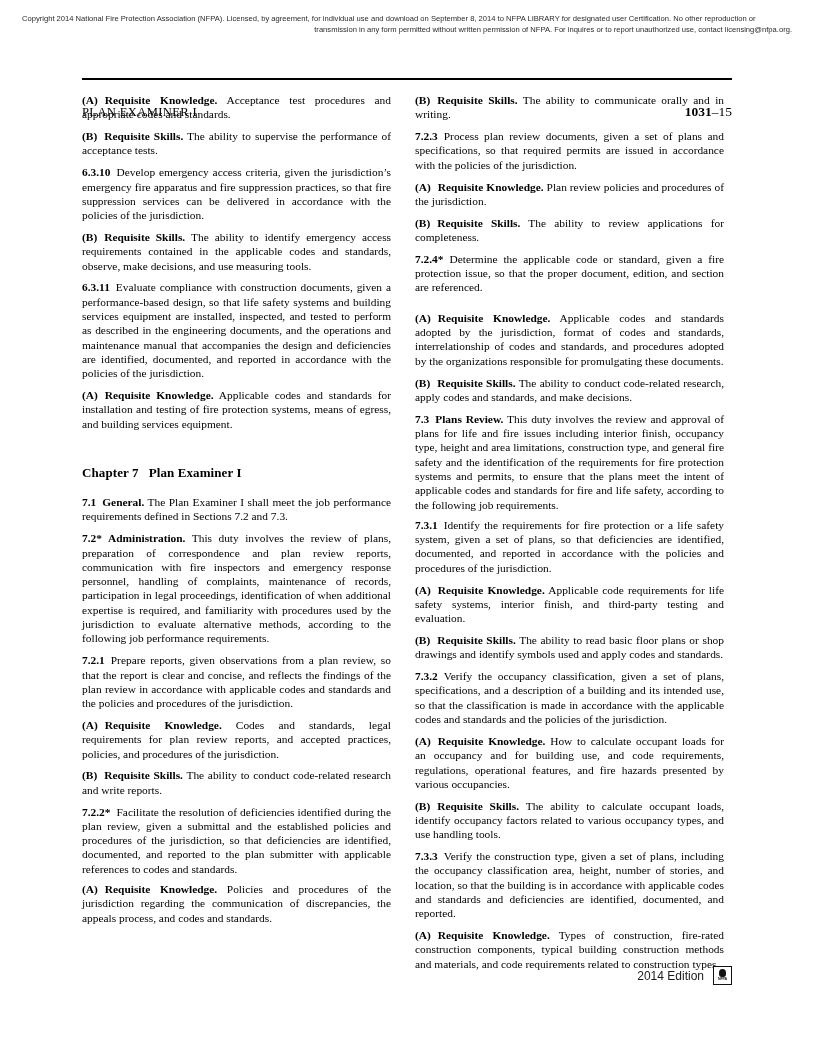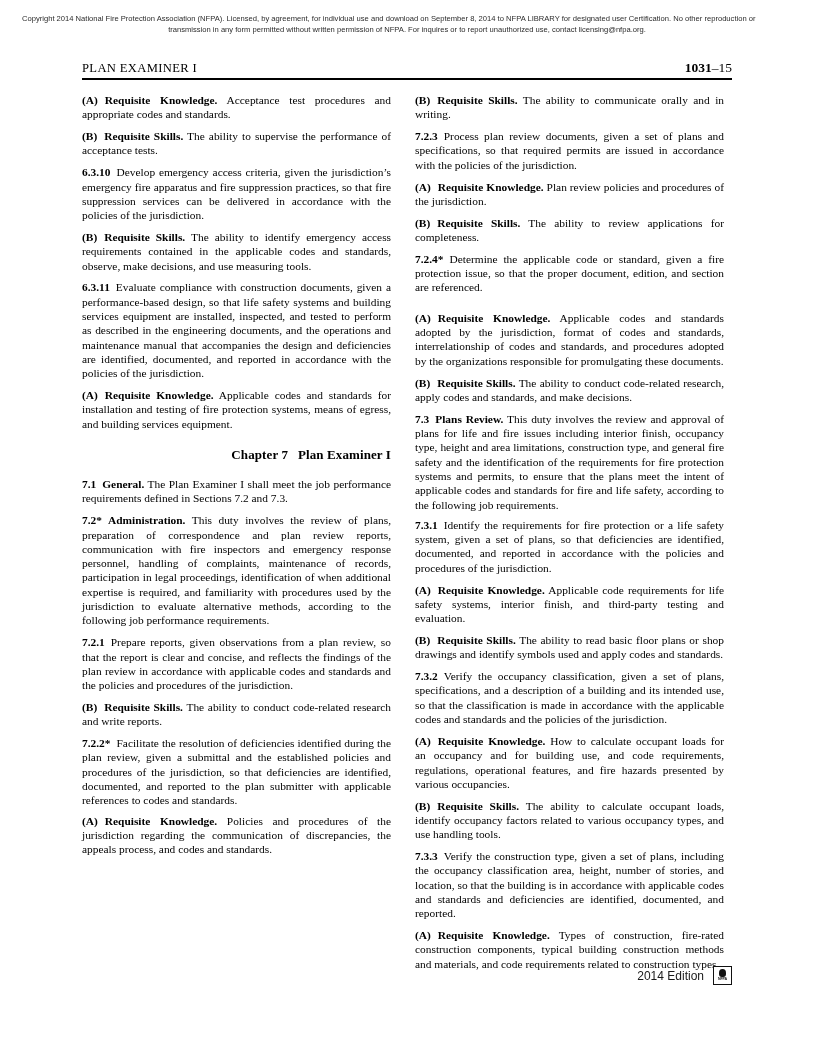--- a/index.html
+++ b/index.html
@@ -28,40 +28,41 @@
     top: 14px;
     left: 22px;
     width: 770px;
     font-family: Liberation Sans, sans-serif;
     font-size: 7.6px;
     line-height: 1.42;
     text-align: center;
     color: #2b2b2b;
   }
   .copyright-banner .line1 { display: block; text-align: left; }
-  .copyright-banner .line2 { display: block; text-align: center; }
+  .copyright-banner .line2 { display: block; text-align: right; }
 
   
   .running-head {
     position: absolute;
     top: 60px;
     left: 82px;
     width: 650px;
     display: flex;
     align-items: baseline;
     justify-content: space-between;
   }
   .running-head .rh-title {
     font-family: "Liberation Serif", serif;
     font-size: 12.6px;
     letter-spacing: 0.35px;
   }
   .running-head .rh-page {
     font-family: "Liberation Serif", serif;
     font-size: 13.5px;
+    margin-top: 44px;
   }
   .running-head .rh-page .num {
     font-weight: bold;
   }
   .rule {
     position: absolute;
     top: 78px;
     left: 82px;
     width: 650px;
     height: 1.6px;
@@ -100,24 +101,24 @@
   }
   .secnum {
     font-weight: bold;
   }
   .secnum-gap {
     display: inline-block;
     width: 6px;
   }
 
   h2.chapter-heading {
-    margin: 16px 0 14px 0;
+    margin: 34px 0 14px 0;
     font-size: 13px;
     font-weight: bold;
-    text-align: right;
+    text-align: left;
     letter-spacing: 0.1px;
   }
   h2.chapter-heading .ch-gap {
     display: inline-block;
     width: 10px;
   }
 
   
   .footer {
     position: absolute;
@@ -183,20 +184,21 @@
         <p class="para"><span class="lbl">(A)</span><span class="lbl-gap"></span><span class="lbl">Requisite Knowledge.</span> <span>Acceptance test procedures and appropriate codes and standards.</span></p>
         <p class="para"><span class="lbl">(B)</span><span class="lbl-gap"></span><span class="lbl">Requisite Skills.</span> <span>The ability to supervise the performance of acceptance tests.</span></p>
         <p class="para"><span class="secnum">6.3.10</span><span class="secnum-gap"></span><span>Develop emergency access criteria, given the jurisdiction’s emergency fire apparatus and fire suppression practices, so that fire suppression services can be delivered in accordance with the policies of the jurisdiction.</span></p>
         <p class="para"><span class="lbl">(B)</span><span class="lbl-gap"></span><span class="lbl">Requisite Skills.</span> <span>The ability to identify emergency access requirements contained in the applicable codes and standards, observe, make decisions, and use measuring tools.</span></p>
         <p class="para"><span class="secnum">6.3.11</span><span class="secnum-gap"></span><span>Evaluate compliance with construction documents, given a performance-based design, so that life safety systems and building services equipment are installed, inspected, and tested to perform as described in the engineering documents, and the operations and maintenance manual that accompanies the design and deficiencies are identified, documented, and reported in accordance with the policies of the jurisdiction.</span></p>
         <p class="para"><span class="lbl">(A)</span><span class="lbl-gap"></span><span class="lbl">Requisite Knowledge.</span> <span>Applicable codes and standards for installation and testing of fire protection systems, means of egress, and building services equipment.</span></p>
         <h2 class="chapter-heading"><span>Chapter 7</span><span class="ch-gap"></span><span>Plan Examiner I</span></h2>
         <p class="para"><span class="secnum">7.1</span><span class="secnum-gap"></span><span class="lbl">General.</span> <span>The Plan Examiner I shall meet the job performance requirements defined in Sections 7.2 and 7.3.</span></p>
         <p class="para"><span class="secnum">7.2*</span><span class="secnum-gap"></span><span class="lbl">Administration.</span> <span>This duty involves the review of plans, preparation of correspondence and plan review reports, communication with fire inspectors and emergency response personnel, handling of complaints, maintenance of records, participation in legal proceedings, identification of when additional expertise is required, and familiarity with procedures used by the jurisdiction to evaluate alternative methods, according to the following job performance requirements.</span></p>
         <p class="para"><span class="secnum">7.2.1</span><span class="secnum-gap"></span><span>Prepare reports, given observations from a plan review, so that the report is clear and concise, and reflects the findings of the plan review in accordance with applicable codes and standards and the policies and procedures of the jurisdiction.</span></p>
+        <p class="para"><span class="lbl">(A)</span><span class="lbl-gap"></span><span class="lbl">Requisite Knowledge.</span> <span>Codes and standards, legal requirements for plan review reports, and accepted practices, policies, and procedures of the jurisdiction.</span></p>
         <p class="para"><span class="lbl">(B)</span><span class="lbl-gap"></span><span class="lbl">Requisite Skills.</span> <span>The ability to conduct code-related research and write reports.</span></p>
         <p class="para" style="margin-bottom: 6px;"><span class="secnum">7.2.2*</span><span class="secnum-gap"></span><span>Facilitate the resolution of deficiencies identified during the plan review, given a submittal and the established policies and procedures of the jurisdiction, so that deficiencies are identified, documented, and reported to the plan submitter with applicable references to codes and standards.</span></p>
         <p class="para"><span class="lbl">(A)</span><span class="lbl-gap"></span><span class="lbl">Requisite Knowledge.</span> <span>Policies and procedures of the jurisdiction regarding the communication of discrepancies, the appeals process, and codes and standards.</span></p>
       </div>
     <div class="col" id="col-right">
         <p class="para"><span class="lbl">(B)</span><span class="lbl-gap"></span><span class="lbl">Requisite Skills.</span> <span>The ability to communicate orally and in writing.</span></p>
         <p class="para"><span class="secnum">7.2.3</span><span class="secnum-gap"></span><span>Process plan review documents, given a set of plans and specifications, so that required permits are issued in accordance with the policies of the jurisdiction.</span></p>
         <p class="para"><span class="lbl">(A)</span><span class="lbl-gap"></span><span class="lbl">Requisite Knowledge.</span> <span>Plan review policies and procedures of the jurisdiction.</span></p>
         <p class="para"><span class="lbl">(B)</span><span class="lbl-gap"></span><span class="lbl">Requisite Skills.</span> <span>The ability to review applications for completeness.</span></p>
         <p class="para" style="margin-bottom: 16px;"><span class="secnum">7.2.4*</span><span class="secnum-gap"></span><span>Determine the applicable code or standard, given a fire protection issue, so that the proper document, edition, and section are referenced.</span></p>

